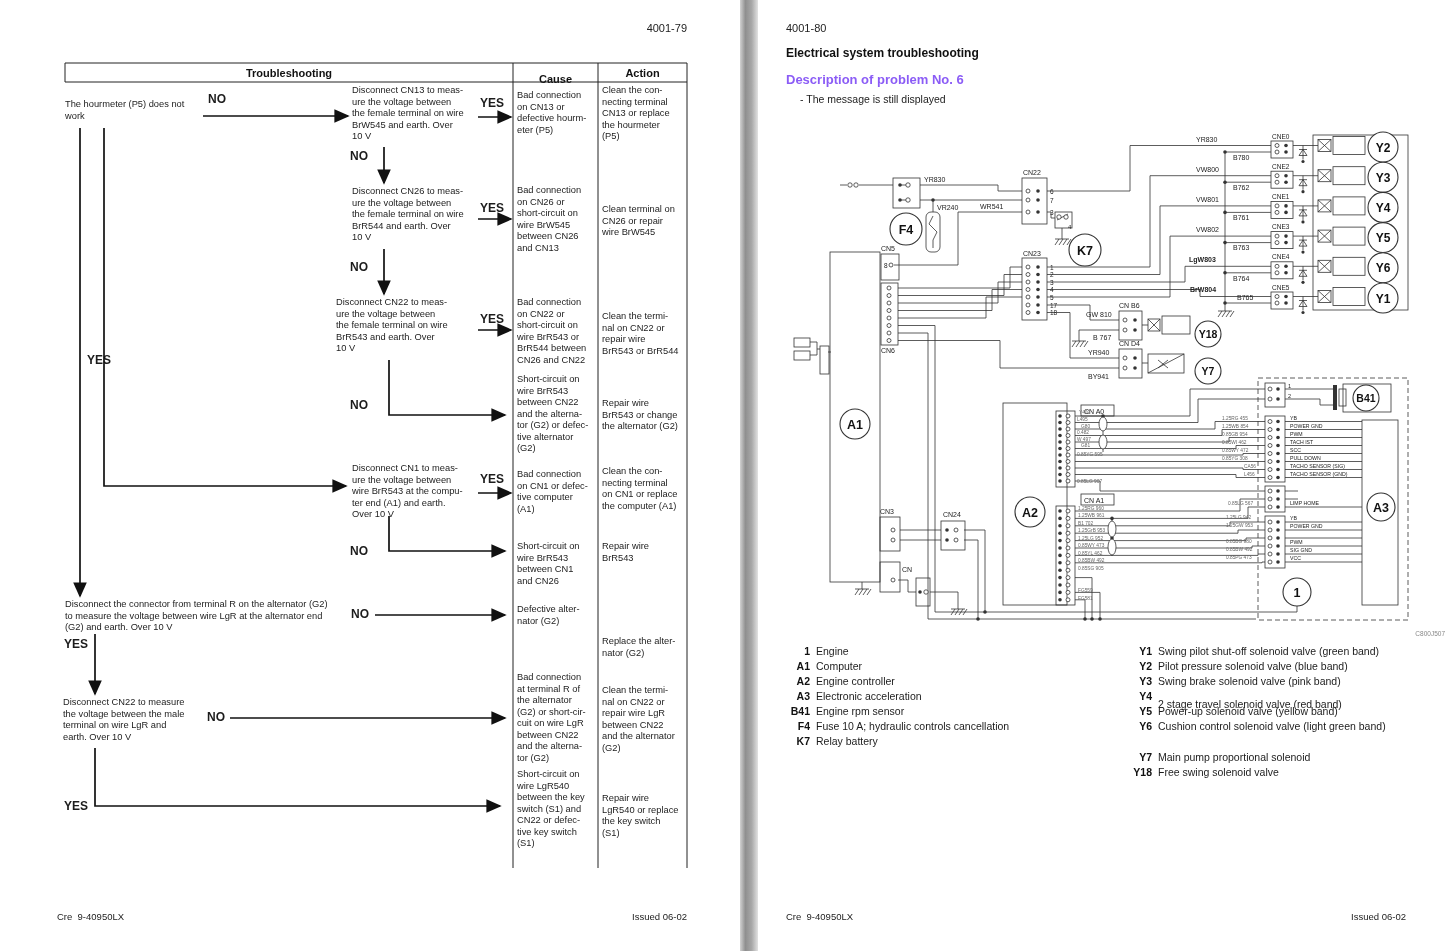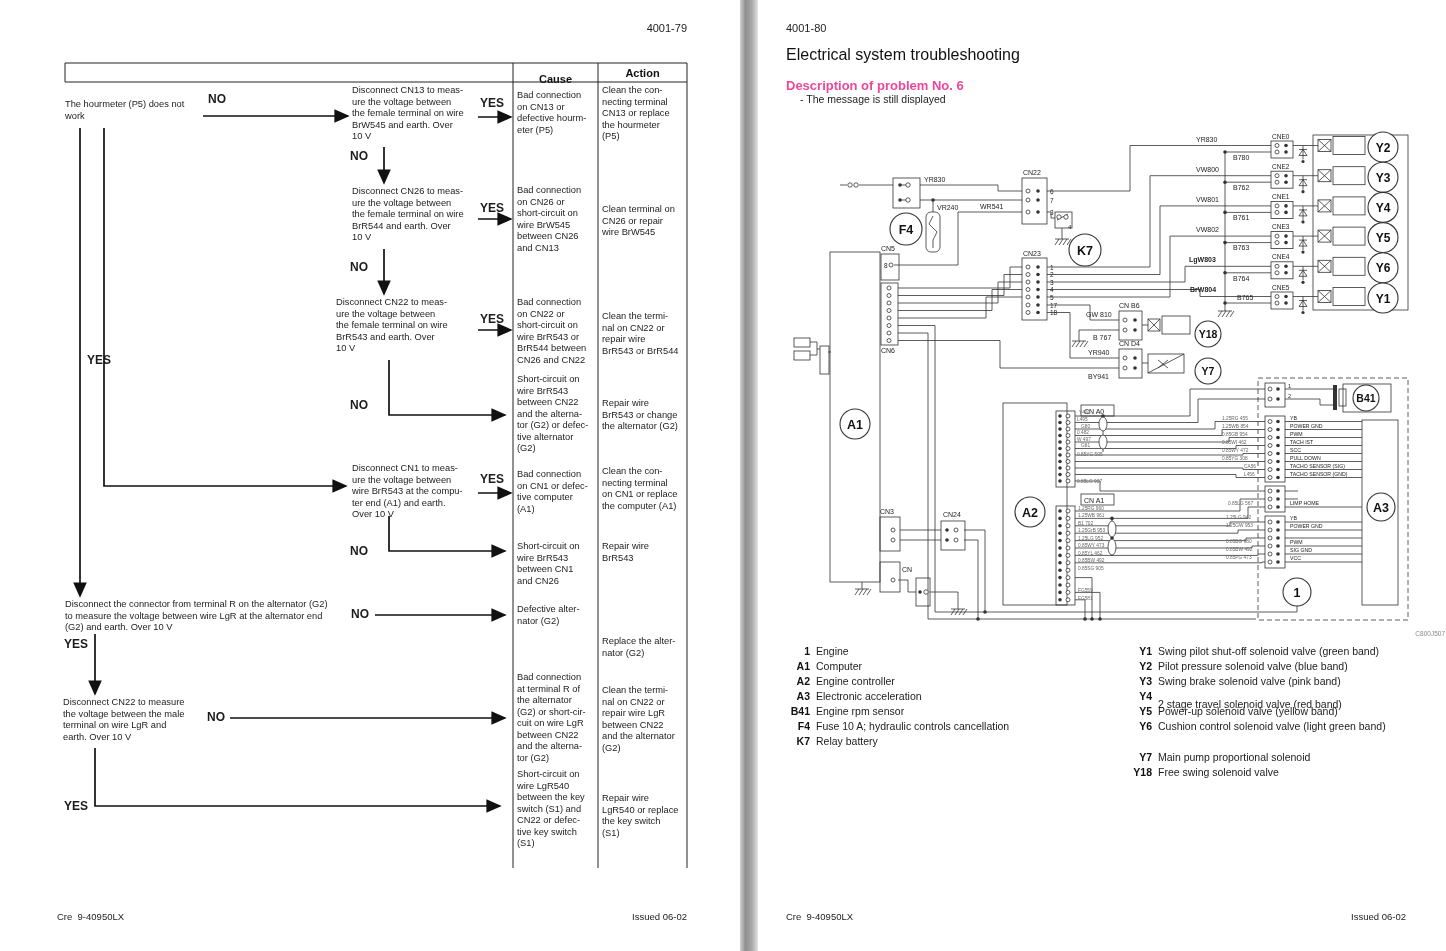--- a/index.html
+++ b/index.html
@@ -4,37 +4,38 @@
 <style>
   html,body{margin:0;padding:0;background:#fff;}
   #stage{position:relative;width:1446px;height:951px;background:#fff;overflow:hidden;
          font-family:"Liberation Sans",sans-serif;color:#222;}
   .abs{position:absolute;}
   .ft{font-size:9.3px;line-height:1.24;white-space:pre-line;color:#1c1c1c;}
   .lbl{font-size:12px;color:#1c1c1c;font-weight:bold;}
   .th{font-weight:bold;font-size:11px;display:flex;align-items:center;justify-content:center;color:#111;}
   .pn{font-size:11px;color:#222;}
   .foot{font-size:9.5px;color:#222;white-space:pre;}
-  .h1{font-size:16px;font-weight:normal;color:#111;}
-  .h2{font-size:13px;font-weight:bold;color:#ec4899;margin-top:6px;}
+  .h1{font-size:12px;font-weight:bold;color:#111;}
+  .h2{font-size:13px;font-weight:bold;color:#8b5cf6;}
   .note{font-size:10.5px;color:#1c1c1c;}
   .lg-term{font-size:10.5px;font-weight:bold;text-align:right;color:#111;}
   .lg-def{font-size:10.5px;color:#1c1c1c;text-align:justify;}
   .figcode{font-size:6.5px;color:#888;text-align:right;}
   .divider{background:linear-gradient(to right,#d2d2d2,#8f8f8f 30%,#a8a8a8 65%,#e2e2e2);}
   svg{position:absolute;left:0;top:0;pointer-events:none;}
 </style>
 </head>
 <body>
 
 <div id="stage">
 
   <div class="abs divider" style="left:740px;top:0;width:18px;height:951px;"></div>
 
   <div class="abs pn" style="left:597px;top:22px;width:90px;text-align:right;">4001-79</div>
+  <div class="abs th" style="left:65px;top:63px;width:448px;height:19px;">Troubleshooting</div>
   <div class="abs th" style="left:513px;top:63px;width:85px;height:31px;">Cause</div>
   <div class="abs th" style="left:598px;top:63px;width:89px;height:19px;">Action</div>
   <div class="abs foot" style="left:57px;top:911px;">Cre  9-40950LX</div>
   <div class="abs foot" style="left:567px;top:911px;width:120px;text-align:right;">Issued 06-02</div>
 
   <div class="abs pn" style="left:786px;top:22px;">4001-80</div>
   <div class="abs h1" style="left:786px;top:46px;">Electrical system troubleshooting</div>
   <div class="abs h2" style="left:786px;top:72px;">Description of problem No. 6</div>
   <div class="abs note" style="left:800px;top:93px;">- The message is still displayed</div>
   <div class="abs figcode" style="left:1340px;top:630px;width:105px;">C800J507</div>

